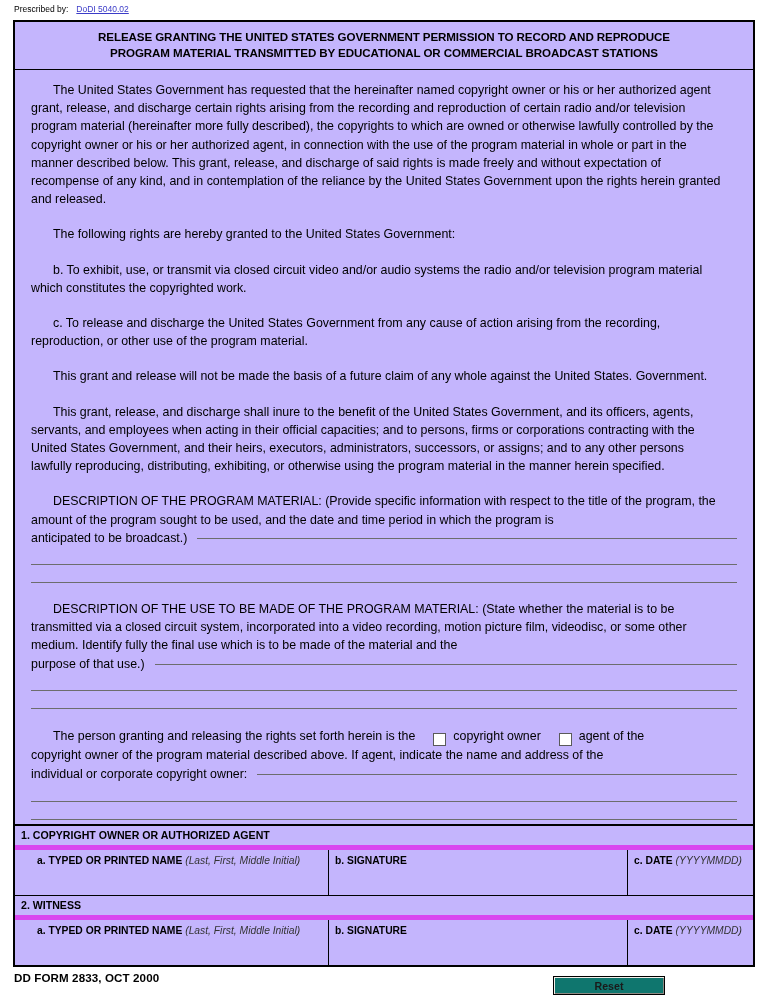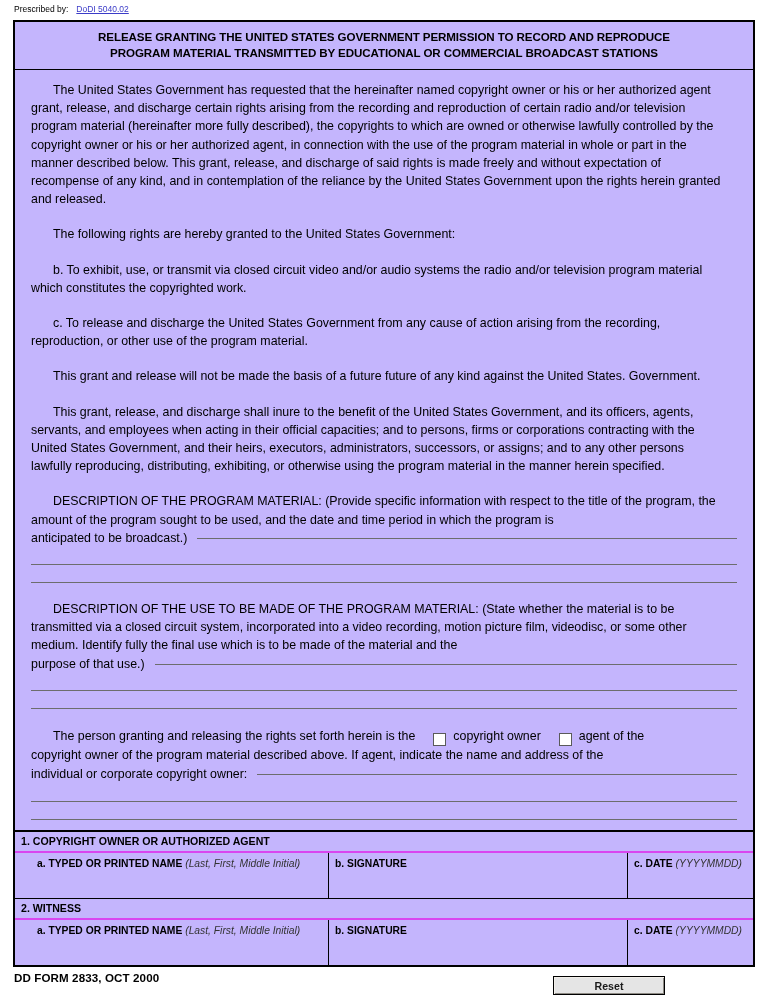--- a/index.html
+++ b/index.html
@@ -124,21 +124,21 @@
 
   
   .sig-table {
     position: absolute;
     left: 0;
     right: 0;
     bottom: 0;
     border-top: 2px solid #000;
   }
   .sig-head {
-    border-bottom: 2px solid #d946ef;
+    border-bottom: 5px solid #d946ef;
     font-size: 10.6px;
     font-weight: bold;
     padding: 3px 21px 3px 6px;
     line-height: 13px;
   }
   .sig-row {
     display: flex;
     border-bottom: 1px solid #000;
     padding-left: 16px;
   }
@@ -165,21 +165,21 @@
     font-size: 11.6px;
     font-weight: bold;
     letter-spacing: 0.1px;
   }
   .reset-btn {
     position: absolute;
     left: 553px;
     top: 976px;
     width: 112px;
     height: 19px;
-    background: #e5e5e5;
+    background: #0f766e;
     border: 1px solid #000;
     box-shadow: inset 1px 1px 0 #f2efe9, inset -1px -1px 0 #8d8a83;
     font-size: 10.6px;
     font-weight: bold;
     color: #1a1a1a;
     text-align: center;
     line-height: 17px;
     cursor: pointer;
     font-family: "Liberation Sans", sans-serif;
   }
@@ -204,21 +204,21 @@
 
       <p class="para">The United States Government has requested that the hereinafter named copyright owner or his or her authorized agent grant, release, and discharge certain rights arising from the recording and reproduction of certain radio and/or television program material (hereinafter more fully described), the copyrights to which are owned or otherwise lawfully controlled by the copyright owner or his or her authorized agent, in connection with the use of the program material in whole or part in the manner described below.  This grant, release, and discharge of said rights is made freely and without expectation of recompense of any kind, and in contemplation of the reliance by the United States Government upon the rights herein granted and released.</p>
 
       <p class="para gap">The following rights are hereby granted to the United States Government:</p>
 
 
       <p class="para gap">b. To exhibit, use, or transmit via closed circuit video and/or audio systems the radio and/or television program material which constitutes the copyrighted work.</p>
 
       <p class="para gap">c. To release and discharge the United States Government from any cause of action arising from the recording, reproduction, or other use of the program material.</p>
 
-      <p class="para gap">This grant and release will not be made the basis of a future future of any kind against the United States. Government.</p>
+      <p class="para gap">This grant and release will not be made the basis of a future claim of any whole against the United States. Government.</p>
 
       <p class="para gap">This grant, release, and discharge shall inure to the benefit of the United States Government, and its officers, agents, servants, and employees when acting in their official capacities; and to persons, firms or corporations contracting with the United States Government, and their heirs, executors, administrators, successors, or assigns; and to any other persons lawfully reproducing, distributing, exhibiting, or otherwise using the program material in the manner herein specified.</p>
 
       <p class="para gap">DESCRIPTION OF THE PROGRAM MATERIAL: (Provide specific information with respect to the title of the program, the amount of the program sought to be used, and the date and time period in which the program is</p>
       <div class="inline-rule-line">
         <span class="txt">anticipated to be broadcast.)</span>
         <span class="rl"></span>
       </div>
       <div class="fill-block">
         <div class="rule"></div>

